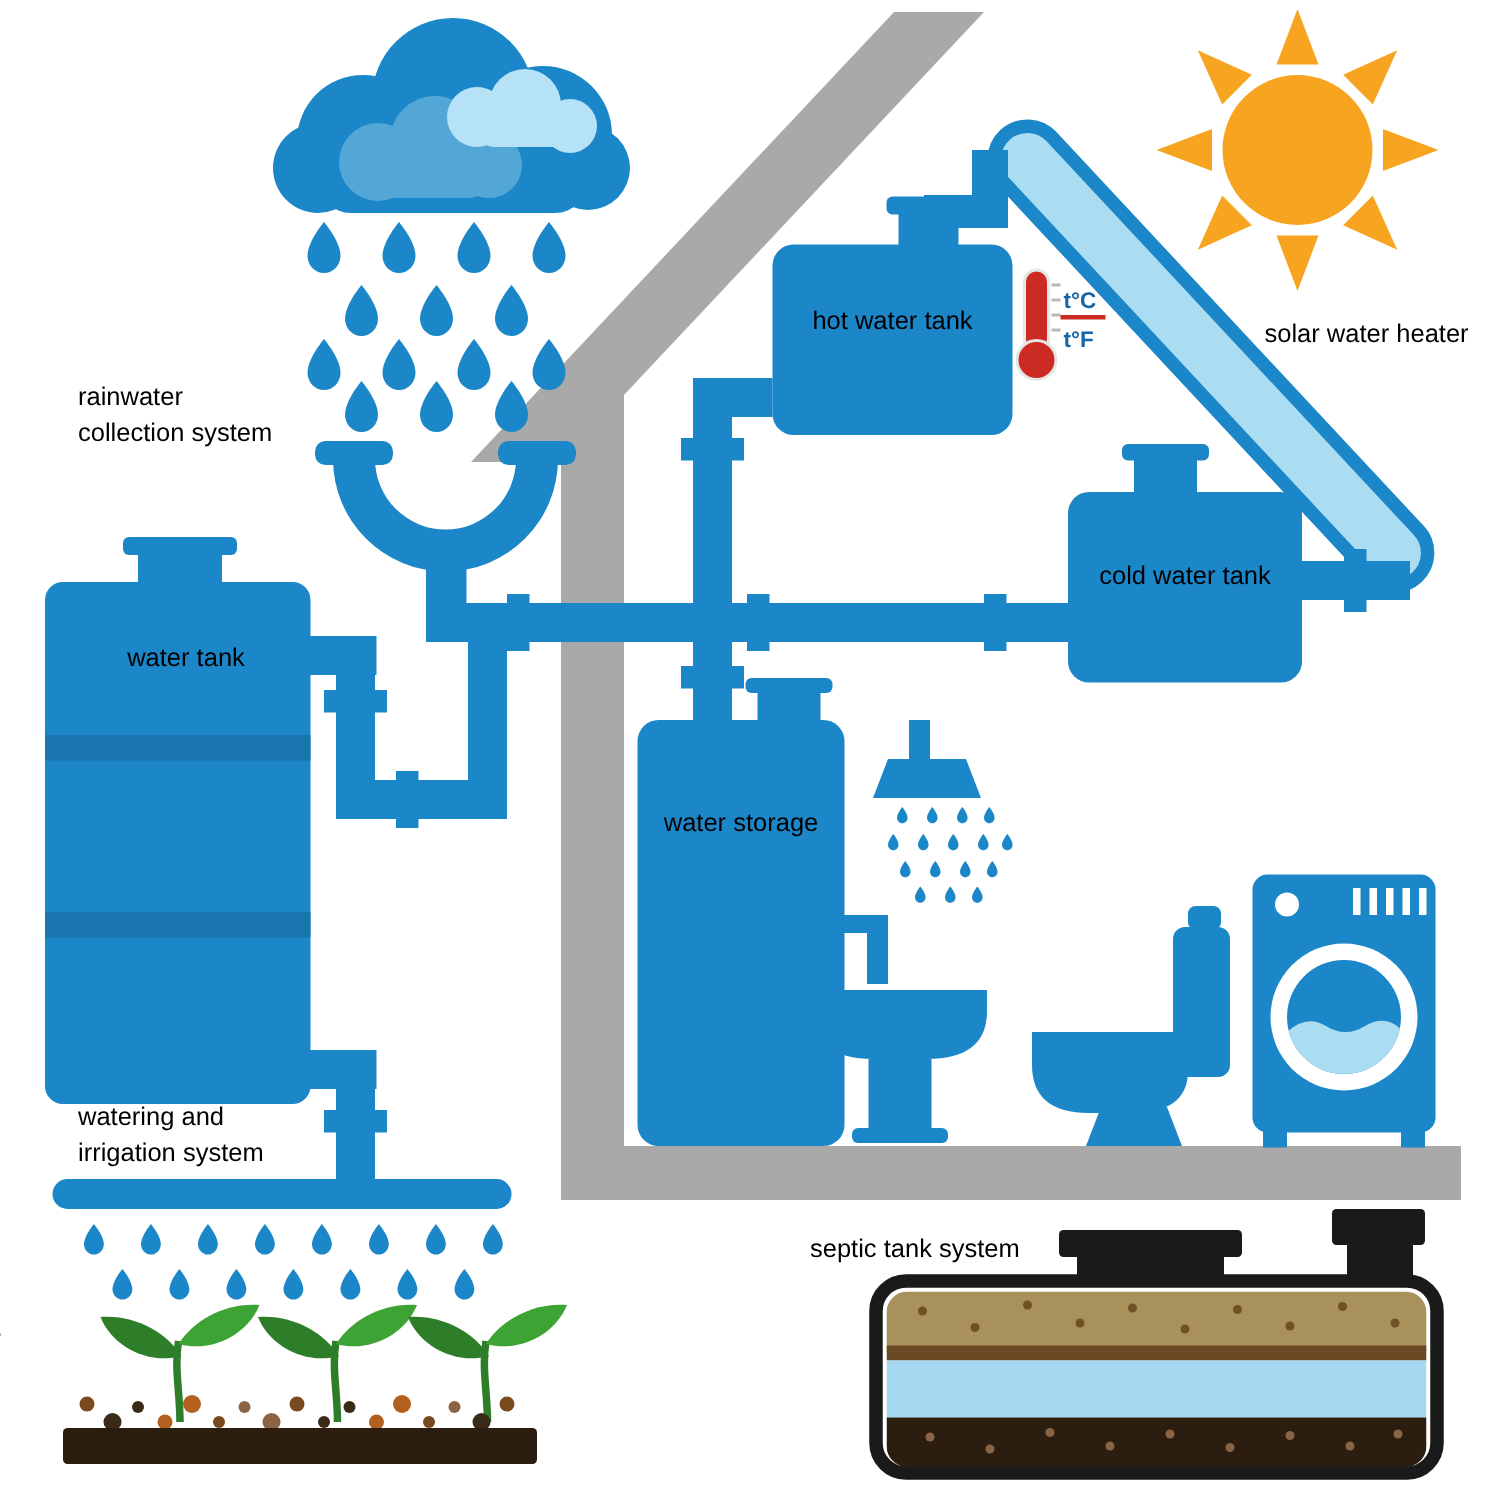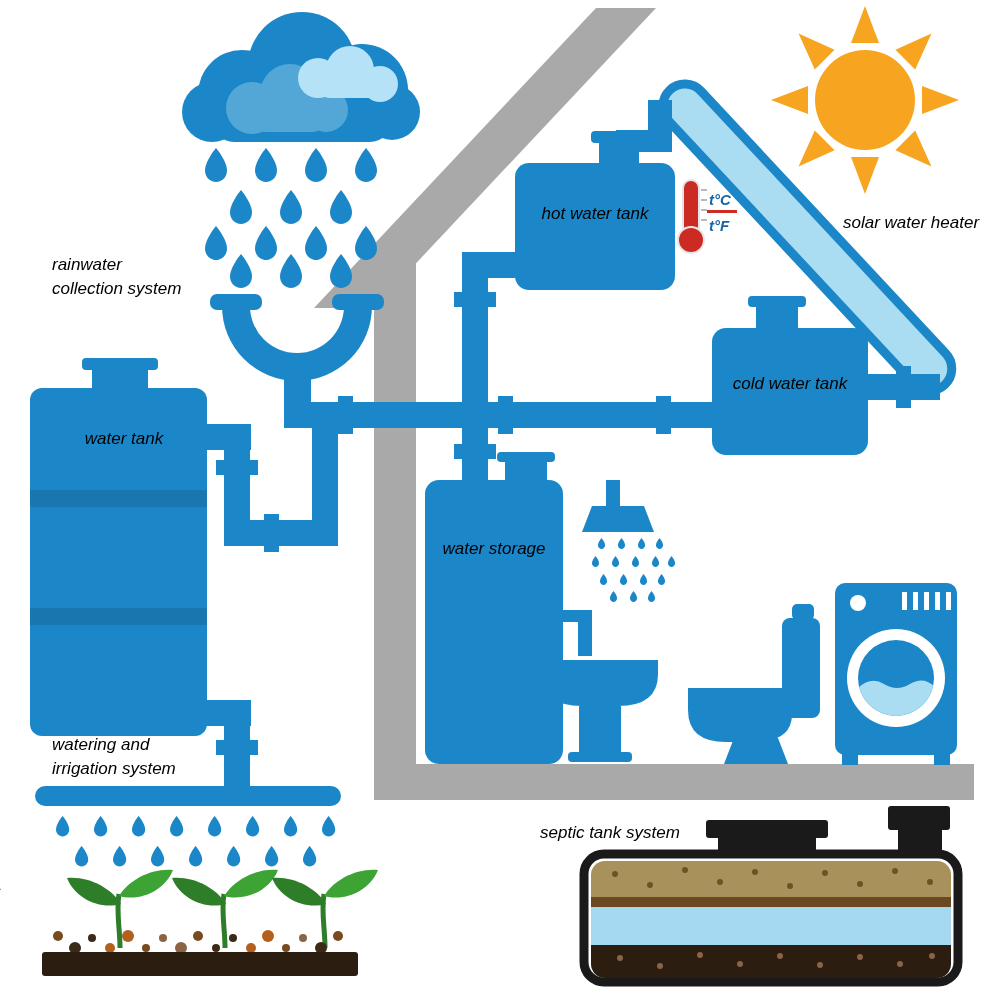--- a/index.html
+++ b/index.html
@@ -1,17 +1,17 @@
 <!DOCTYPE html>
 <html><head>
 <meta charset="utf-8">
 <style>
   html,body{margin:0;padding:0;background:#ffffff;}
   .canvas{position:relative;width:1000px;height:1000px;background:#ffffff;overflow:hidden;
-          font-family:"Liberation Sans",sans-serif;font-style:italic;}
+          font-family:"Liberation Sans",sans-serif;}
   svg{position:absolute;left:0;top:0;}
   .lbl{font-family:"Liberation Sans",sans-serif;font-size:17px;fill:#000000;}
   .lbl-temp{font-family:"Liberation Sans",sans-serif;font-size:15px;font-weight:bold;fill:#1565a8;}
   .watermark{position:absolute;left:2px;bottom:6px;transform:rotate(-90deg);transform-origin:0 100%;
              white-space:nowrap;font-size:16px;color:#3d3d3d;letter-spacing:.5px;}
   .watermark .wm-sep{color:#9a9a9a;margin:0 6px;}
   .watermark .wm-id{color:#8a8a8a;}
 </style>
 </head>
 <body>

